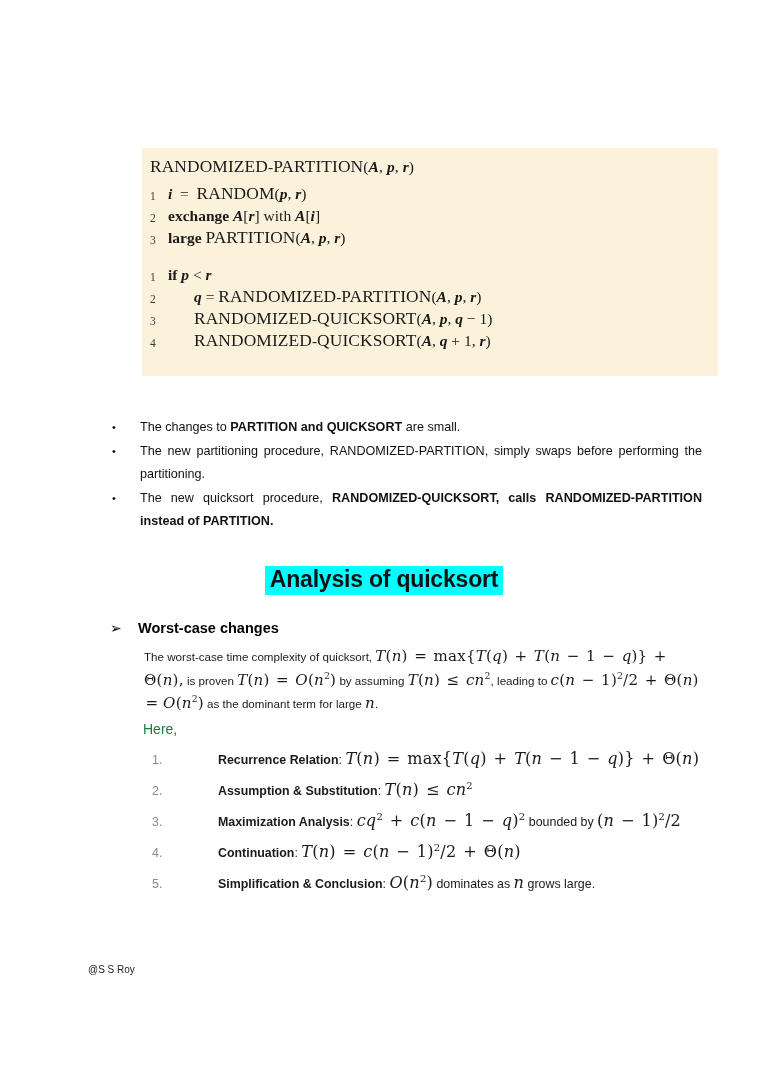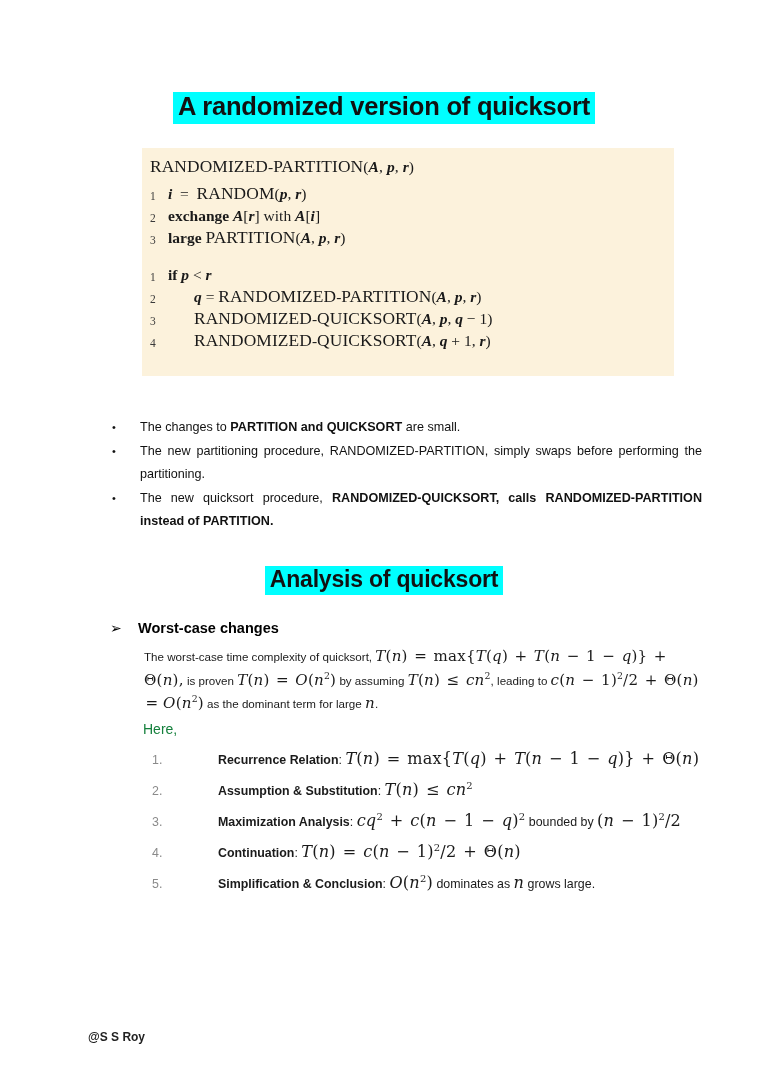--- a/index.html
+++ b/index.html
@@ -42,21 +42,21 @@
   #doc-title { font-size: 25.5px; }
 
   #analysis-title-row { top: 566px; }
   #analysis-title { font-size: 23px; }
 
   
   .code-block {
     position: absolute;
     left: 142px;
     top: 148px;
-    width: 532px;
+    width: 576px;
     height: 228px;
     background: #FCF2DC;
     box-sizing: border-box;
     padding: 8px 0 0 8px;
     font-family: "Liberation Serif", serif;
     color: #1a1a1a;
   }
   .code-proc {
     font-size: 15.5px;
     letter-spacing: 0.1px;
@@ -172,34 +172,31 @@
     vertical-align: super;
     line-height: 0;
     font-style: italic;
   }
   .m .rm { font-style: normal; }
 
   
   .footer {
     position: absolute;
     left: 88px;
-    top: 1030px;
-    font-size: 12px;
-    font-weight: bold;
+    top: 964px;
+    font-size: 10px;
+    font-weight: normal;
     color: #222;
   }
 </style>
 </head>
 <body>
 
 <div class="page">
 
-  <div class="title-row" id="doc-title-row">
-    <span class="hl" id="doc-title">A randomized version of quicksort</span>
-  </div>
 
   <div class="code-block">
 
     <div class="code-proc">
       <span class="sc">R</span><span class="sc">ANDOMIZED</span>-<span class="sc">P</span><span class="sc">ARTITION</span>(<span class="it bd">A</span>, <span class="it bd">p</span>, <span class="it bd">r</span>)
     </div>
 
     <div class="code-line">
       <span class="code-num">1</span>
       <span class="code-text">

